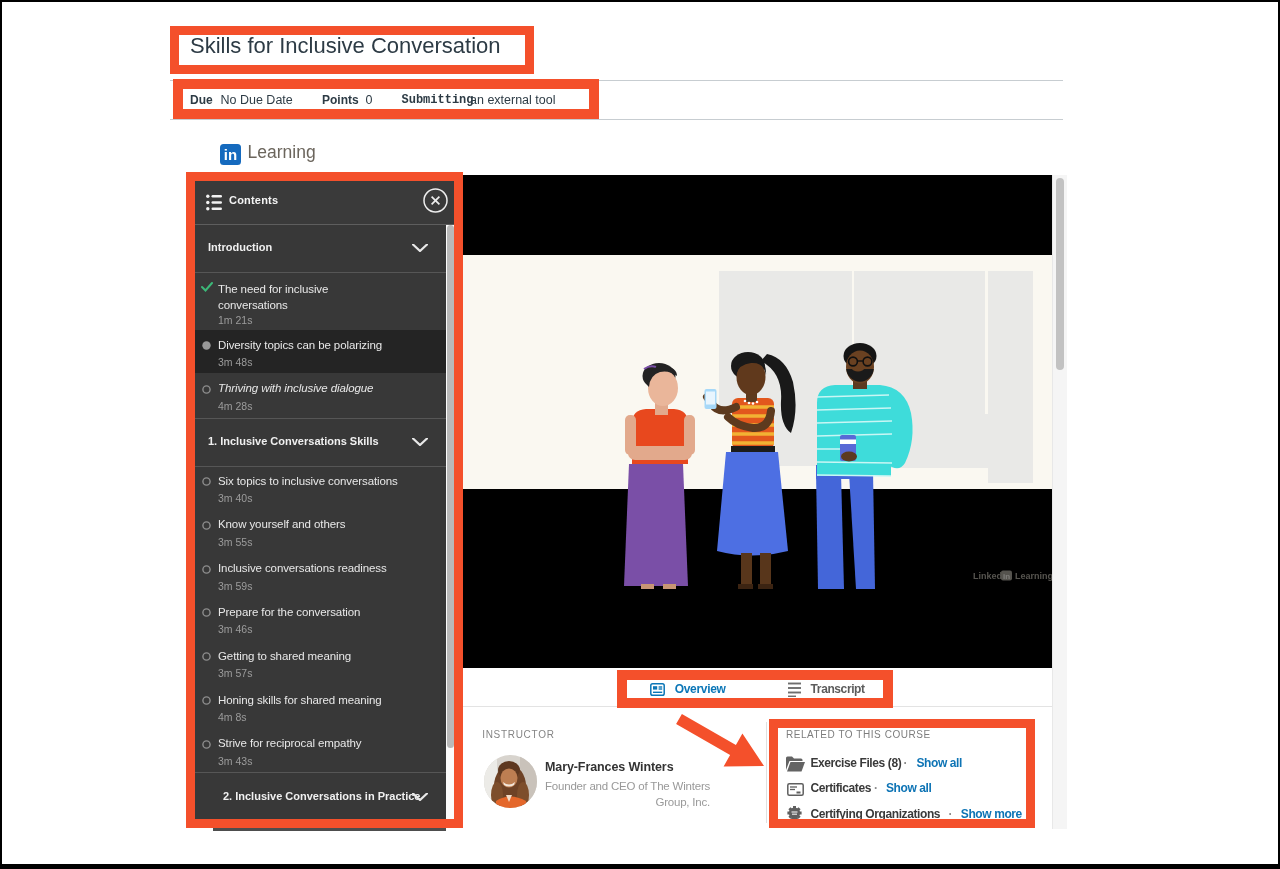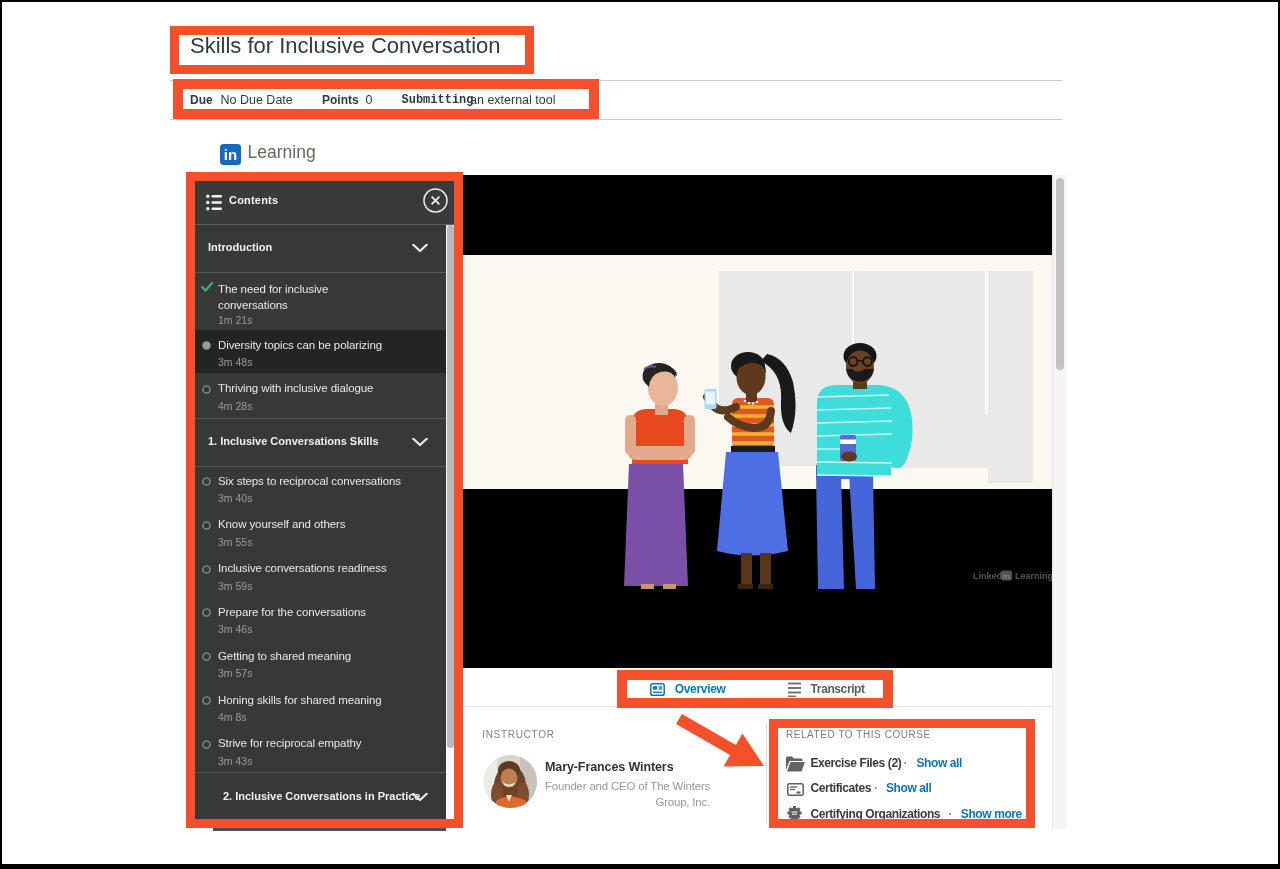--- a/index.html
+++ b/index.html
@@ -164,21 +164,21 @@
 <div class="abs" style="left:545px;top:777.8px;font-size:11.5px;letter-spacing:-0.2px;color:#999;line-height:16.5px;text-align:right;">Founder and CEO of The Winters<br>Group, Inc.</div>
 
 <div class="abs" style="left:766px;top:722px;width:1px;height:101px;background:#e0e0e0;"></div>
 
 <div class="abs" style="left:786px;top:730.2px;font-size:10px;line-height:1;color:#7d7d7d;letter-spacing:0.55px;">RELATED TO THIS COURSE</div>
 
 <svg class="abs" style="left:786px;top:756px;" width="19" height="16" viewBox="0 0 19 16">
   <path d="M0,2 Q0,0.5 1.5,0.5 L6,0.5 L8,2.5 L15,2.5 Q16.5,2.5 16.5,4 L16.5,5 L3.5,5 L0,14 Z" fill="#636363"></path>
   <path d="M4.5,6 L19,6 L15.5,15.5 L1,15.5 Z" fill="#636363"></path>
 </svg>
-<div class="abs" style="left:810.4px;top:757.4px;font-size:12px;letter-spacing:-0.4px;font-weight:bold;color:#3a3a3a;line-height:1;">Exercise Files (2)</div>
+<div class="abs" style="left:810.4px;top:757.4px;font-size:12px;letter-spacing:-0.4px;font-weight:bold;color:#3a3a3a;line-height:1;">Exercise Files (8)</div>
 <div class="abs" style="left:903.4px;top:757.4px;font-size:12px;font-weight:bold;color:#8b8b8b;line-height:1;">·</div>
 <div class="abs" style="left:916.5px;top:757.4px;font-size:12px;letter-spacing:-0.4px;font-weight:bold;color:#0e74b5;line-height:1;">Show all</div>
 
 <svg class="abs" style="left:786.8px;top:783.3px;" width="17" height="13" viewBox="0 0 17 13">
   <rect x="0.8" y="0.8" width="15.4" height="11.4" rx="1.5" fill="none" stroke="#5f5f5f" stroke-width="1.5"></rect>
   <line x1="3" y1="4" x2="10" y2="4" stroke="#5f5f5f" stroke-width="1.3"></line>
   <line x1="3" y1="6.5" x2="8" y2="6.5" stroke="#5f5f5f" stroke-width="1.3"></line>
   <line x1="9.5" y1="9.5" x2="13.5" y2="9.5" stroke="#5f5f5f" stroke-width="2"></line>
 </svg>
 <div class="abs" style="left:810.4px;top:782.4px;font-size:12px;letter-spacing:-0.4px;font-weight:bold;color:#3a3a3a;line-height:1;">Certificates</div>
@@ -245,52 +245,52 @@
   <circle class="abs"></circle>
   <svg class="abs" style="left:7px;top:160.5px;" width="9" height="9" viewBox="0 0 9 9">
       <circle cx="4.5" cy="4.5" r="4.2" fill="#999"></circle>
     </svg>
   <div class="it" style="top:158px;">Diversity topics can be polarizing</div>
   <div class="tm" style="top:175.5px;">3m 48s</div>
 
   <svg class="abs" style="left:7px;top:204px;" width="9" height="9" viewBox="0 0 9 9">
       <circle cx="4.5" cy="4.5" r="3.6" fill="none" stroke="#8d8d8d" stroke-width="1.4"></circle>
     </svg>
-  <div class="it" style="top:201.5px;">Thriving with inclusive dialogue</div>
+  <div class="it" style="top:201.5px;font-style:italic;">Thriving with inclusive dialogue</div>
   <div class="tm" style="top:219px;">4m 28s</div>
   <div class="dvd" style="top:237px;"></div>
 
   <div class="sec" style="top:254.5px;">1. Inclusive Conversations Skills</div>
   <svg class="chev" style="top:257px;" viewBox="0 0 16 8">
       <path d="M1,0.5 L8,7 L15,0.5" fill="none" stroke="#e8e8e8" stroke-width="2.2" stroke-linecap="round"></path>
     </svg>
   <div class="dvd" style="top:285px;"></div>
 
   <svg class="abs" style="left:7px;top:296.5px;" width="9" height="9" viewBox="0 0 9 9">
       <circle cx="4.5" cy="4.5" r="3.6" fill="none" stroke="#8d8d8d" stroke-width="1.4"></circle>
     </svg>
-  <div class="it" style="top:294px;">Six steps to reciprocal conversations</div>
+  <div class="it" style="top:294px;">Six topics to inclusive conversations</div>
   <div class="tm" style="top:311.5px;">3m 40s</div>
 
   <svg class="abs" style="left:7px;top:340.3px;" width="9" height="9" viewBox="0 0 9 9">
       <circle cx="4.5" cy="4.5" r="3.6" fill="none" stroke="#8d8d8d" stroke-width="1.4"></circle>
     </svg>
   <div class="it" style="top:337.8px;">Know yourself and others</div>
   <div class="tm" style="top:355.3px;">3m 55s</div>
 
   <svg class="abs" style="left:7px;top:384.1px;" width="9" height="9" viewBox="0 0 9 9">
       <circle cx="4.5" cy="4.5" r="3.6" fill="none" stroke="#8d8d8d" stroke-width="1.4"></circle>
     </svg>
   <div class="it" style="top:381.6px;">Inclusive conversations readiness</div>
   <div class="tm" style="top:399.1px;">3m 59s</div>
 
   <svg class="abs" style="left:7px;top:427.9px;" width="9" height="9" viewBox="0 0 9 9">
       <circle cx="4.5" cy="4.5" r="3.6" fill="none" stroke="#8d8d8d" stroke-width="1.4"></circle>
     </svg>
-  <div class="it" style="top:425.4px;">Prepare for the conversations</div>
+  <div class="it" style="top:425.4px;">Prepare for the conversation</div>
   <div class="tm" style="top:442.9px;">3m 46s</div>
 
   <svg class="abs" style="left:7px;top:471.7px;" width="9" height="9" viewBox="0 0 9 9">
       <circle cx="4.5" cy="4.5" r="3.6" fill="none" stroke="#8d8d8d" stroke-width="1.4"></circle>
     </svg>
   <div class="it" style="top:469.2px;">Getting to shared meaning</div>
   <div class="tm" style="top:486.7px;">3m 57s</div>
 
   <svg class="abs" style="left:7px;top:515.5px;" width="9" height="9" viewBox="0 0 9 9">
       <circle cx="4.5" cy="4.5" r="3.6" fill="none" stroke="#8d8d8d" stroke-width="1.4"></circle>

